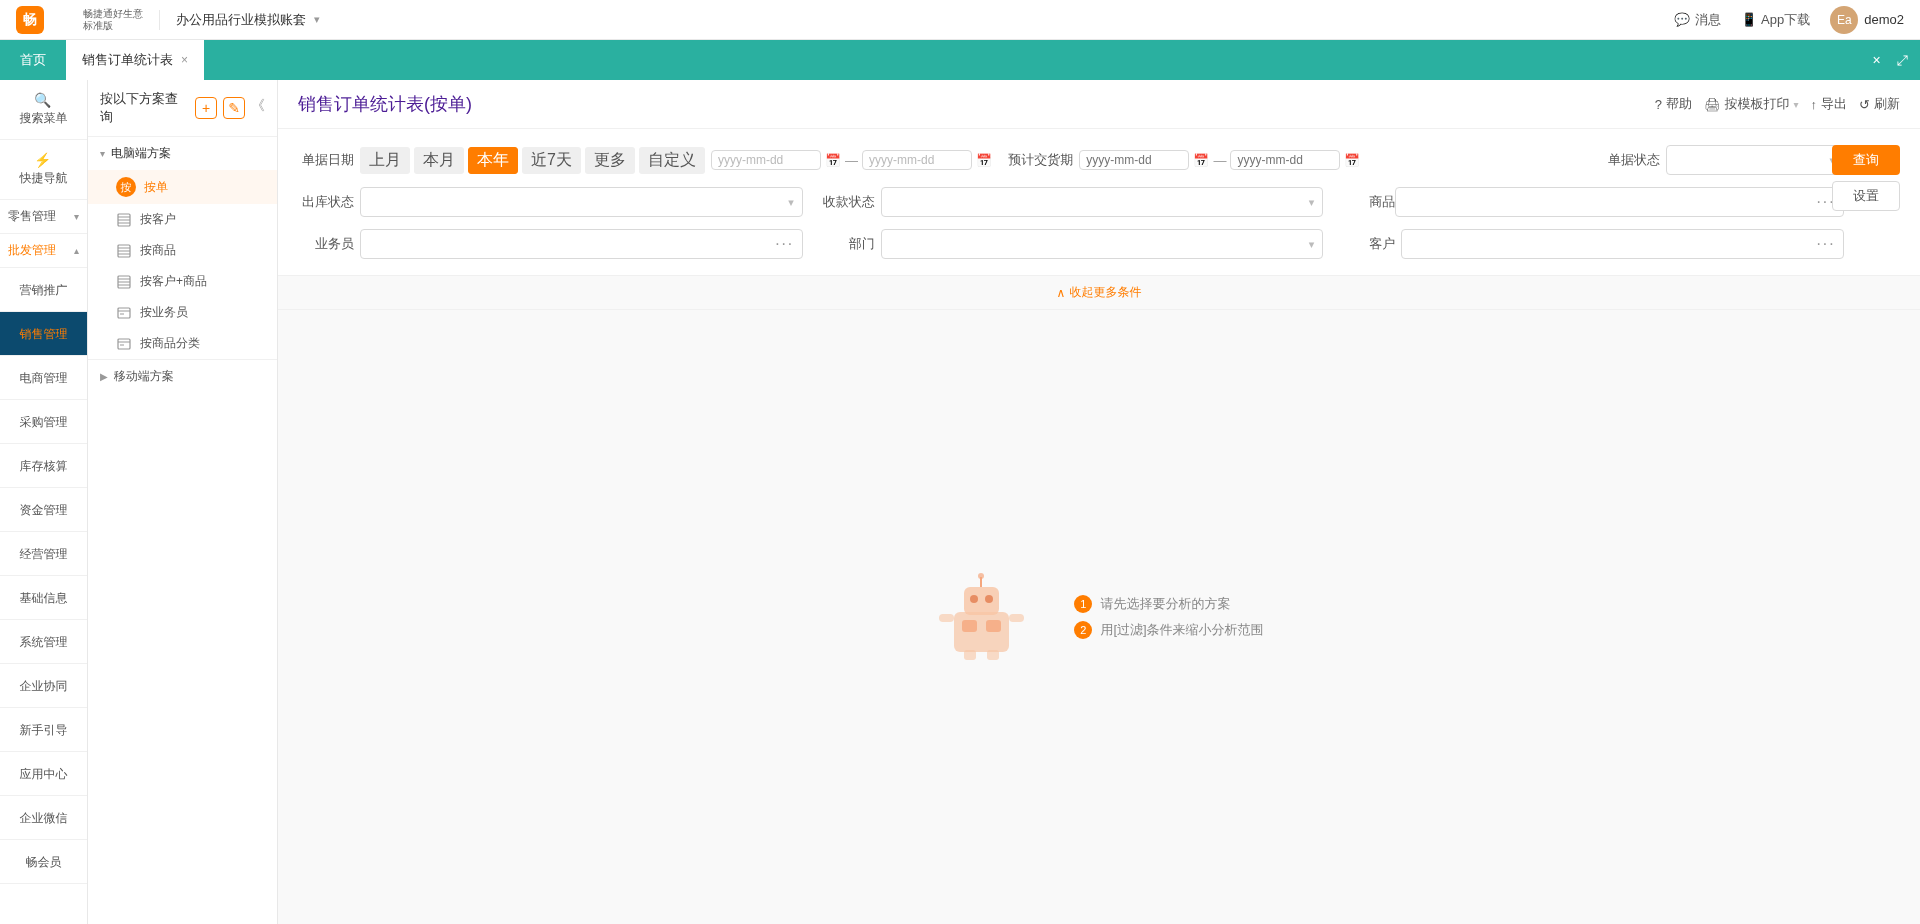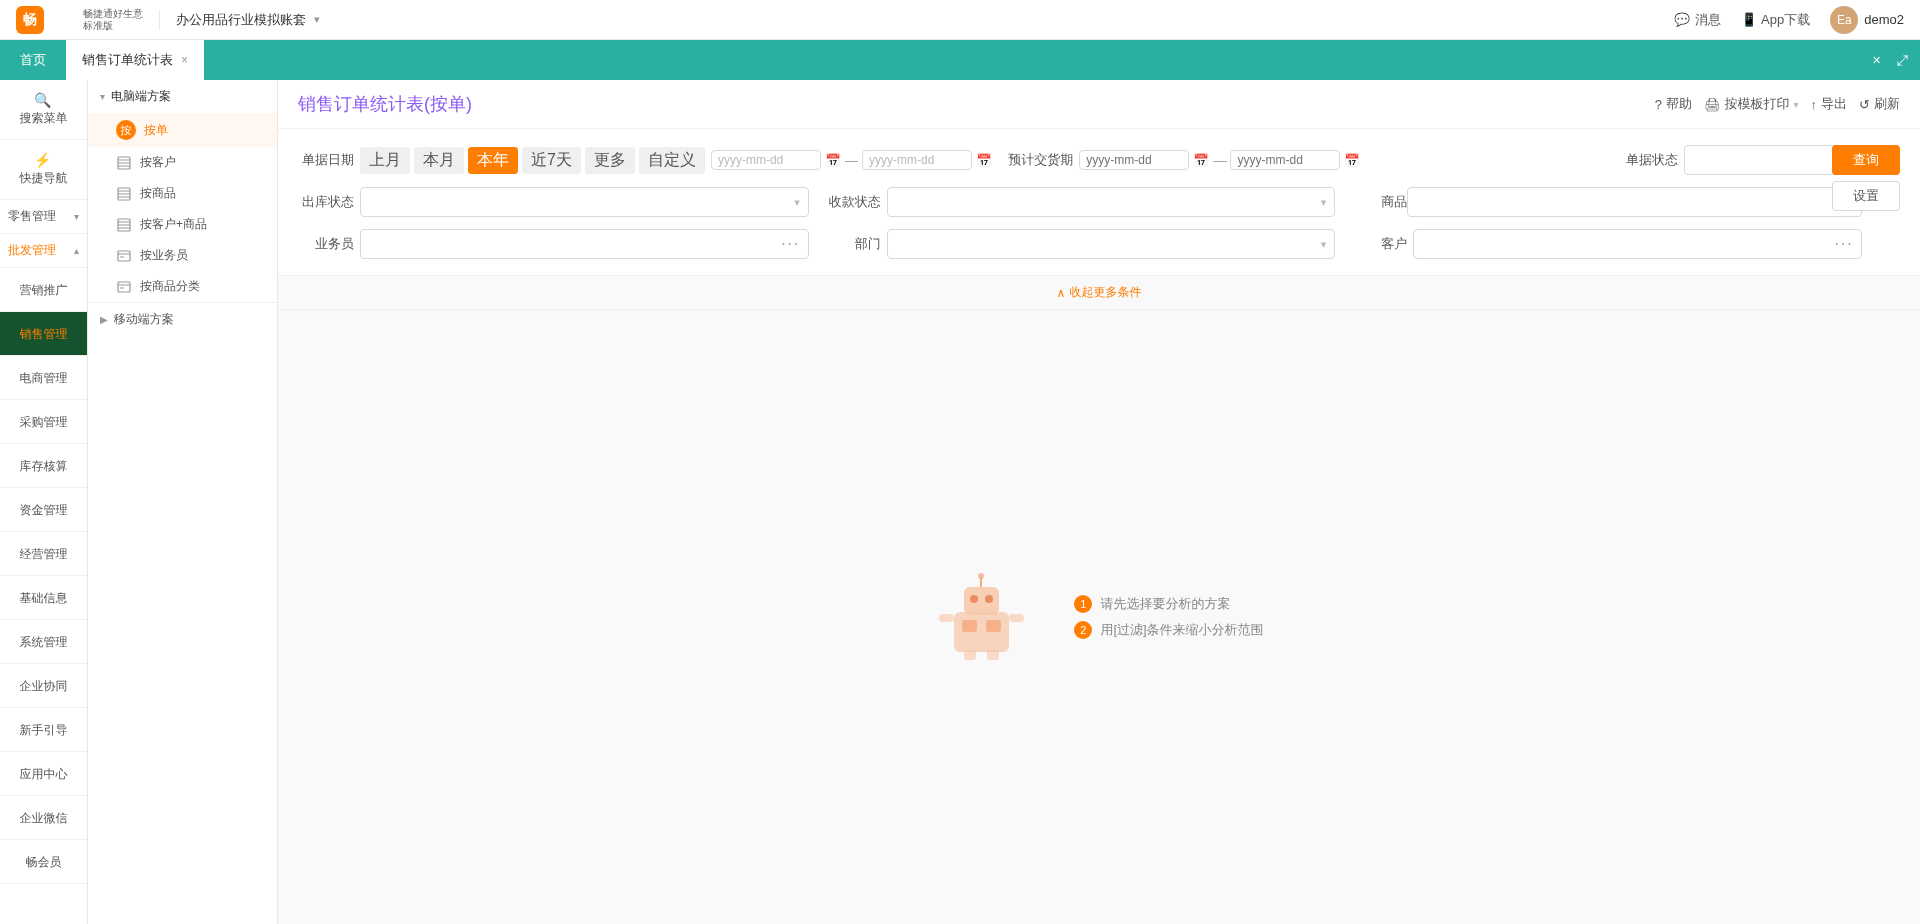--- a/index.html
+++ b/index.html
@@ -74,21 +74,21 @@
       flex-shrink: 0;
     }
     .sidebar-item {
       padding: 12px 8px;
       text-align: center;
       font-size: 12px;
       color: #555;
       cursor: pointer;
       border-bottom: 1px solid #f0f0f0;
     }
-    .sidebar-item.active { color: #ff7d00; background: #14532d; }
+    .sidebar-item.active { color: #ff7d00; background: #0c4a6e; }
     .sidebar-item .item-text { margin-top: 2px; }
     .sidebar-section {
       padding: 8px;
       display: flex;
       align-items: center;
       justify-content: space-between;
       font-size: 12px;
       color: #555;
       cursor: pointer;
       border-bottom: 1px solid #f0f0f0;
@@ -174,21 +174,21 @@
 
     
     .page-header {
       padding: 12px 20px;
       display: flex;
       align-items: center;
       justify-content: space-between;
       background: #fff;
       border-bottom: 1px solid #f0f0f0;
     }
-    .page-title { font-size: 18px; color: #8b5cf6; font-weight: 500; }
+    .page-title { font-size: 18px; color: #4c1d95; font-weight: 500; }
     .header-actions { display: flex; align-items: center; gap: 12px; }
     .header-action-btn {
       display: flex; align-items: center; gap: 4px;
       color: #555; font-size: 13px; cursor: pointer;
     }
 
     
     .filter-form {
       padding: 16px 20px;
       background: #fff;
@@ -418,20 +418,28 @@
       <div class="item-text">企业微信</div>
     </div>
     <div class="sidebar-item">
       <div class="item-text">畅会员</div>
     </div>
   </div>
 
   <div class="content-area">
 
     <div class="scheme-panel">
+      <div class="scheme-header">
+        <span>按以下方案查询</span>
+        <div class="scheme-header-icons">
+          <div class="scheme-icon-btn">+</div>
+          <div class="scheme-icon-btn">✎</div>
+          <span class="scheme-collapse">《</span>
+        </div>
+      </div>
       <div class="scheme-category">
         <span style="color:#999;font-size:10px;">▾</span>
         <span>电脑端方案</span>
       </div>
       <div class="scheme-list">
         <div class="scheme-item active">
           <div class="active-badge">按</div>
           <span>按单</span>
         </div>
         <div class="scheme-item">
@@ -513,21 +521,21 @@
             <span>导出</span>
           </div>
           <div class="header-action-btn">
             <span>↺</span>
             <span>刷新</span>
           </div>
         </div>
       </div>
 
       <div class="filter-section">
-        <div class="filter-form" style="padding-right: 58px;">
+        <div class="filter-form" style="padding-right: 76px;">
 
           <div class="filter-row">
 
             <div style="display:flex;align-items:center;gap:6px;min-width:420px;">
               <span class="filter-label">单据日期</span>
               <div style="display:flex;align-items:center;gap:4px;">
                 <button class="date-btn">上月</button>
                 <button class="date-btn">本月</button>
                 <button class="date-btn active">本年</button>
                 <button class="date-btn">近7天</button>

